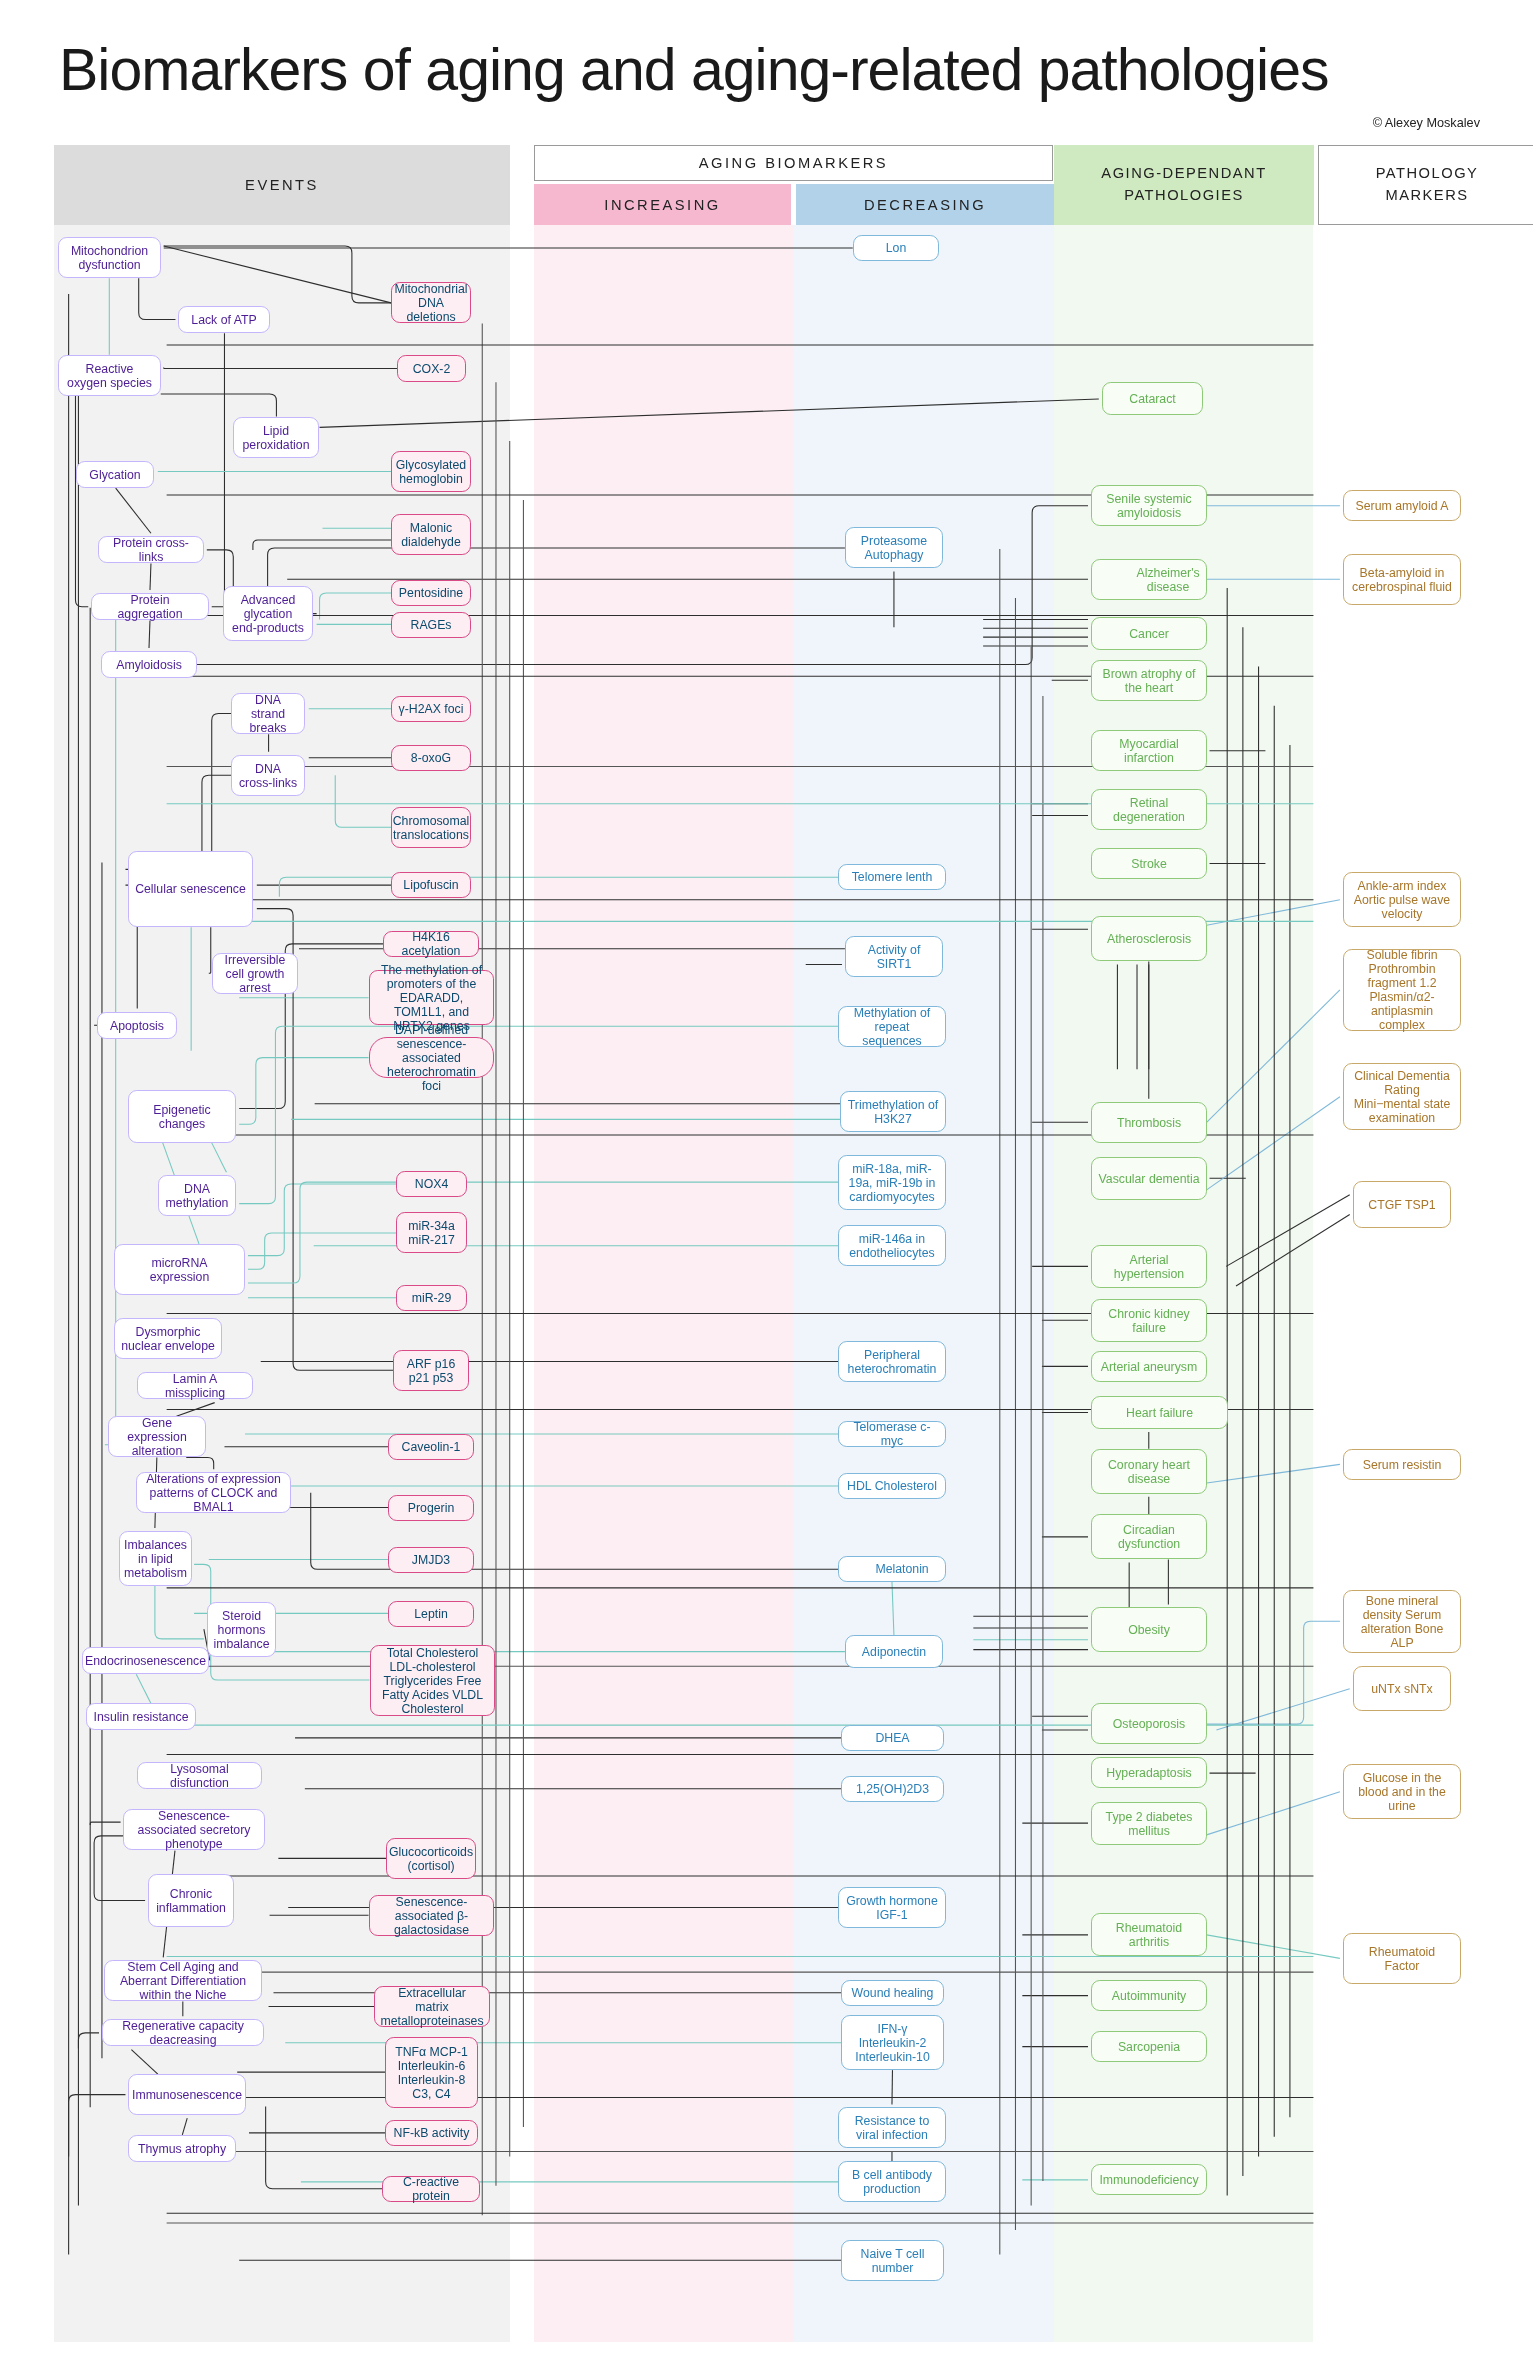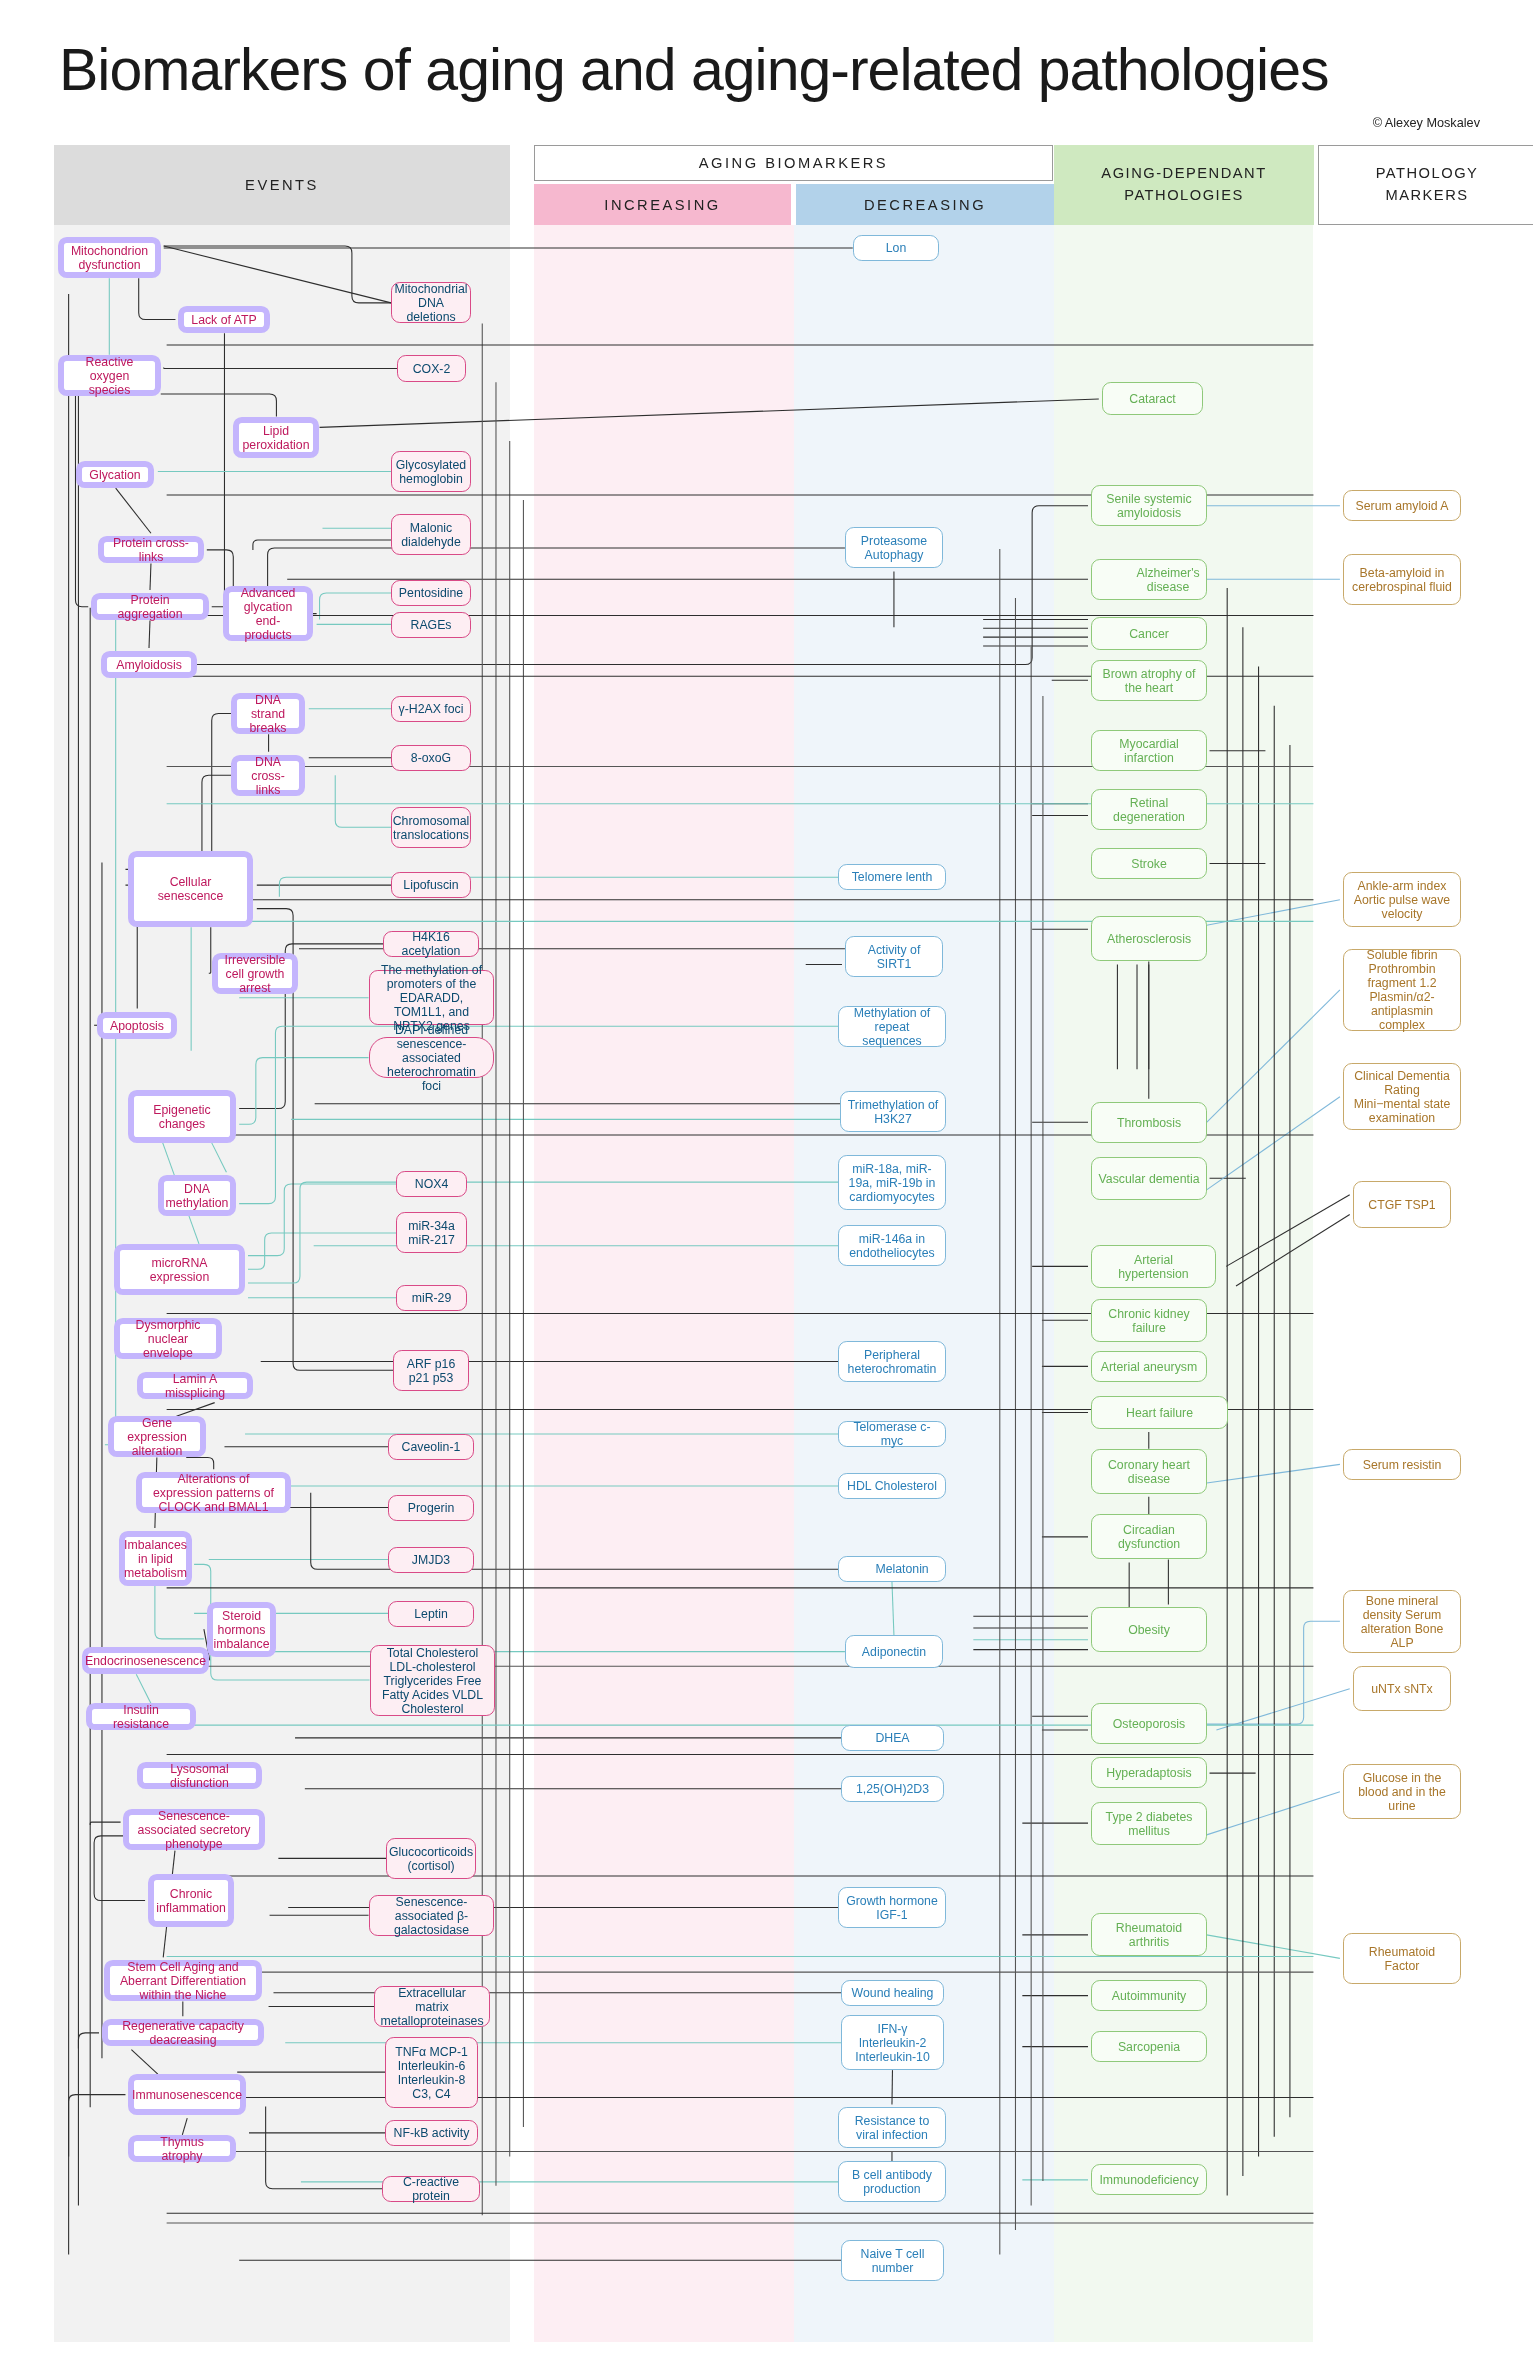--- a/index.html
+++ b/index.html
@@ -45,21 +45,21 @@
   .hdr span{display:block;}
 
   
   .node{
     position:absolute;box-sizing:border-box;
     display:flex;align-items:center;justify-content:center;text-align:center;
     border-radius:8.8px;padding:2px 5.9px;
     font-size:12.3px;line-height:14px;
     background:#ffffff;z-index:5;
   }
-  .n-event{border:6px solid #c4b5fd;color:#be185d;}
+  .n-event{border:1px solid #c4b5fd;color:#4c1d95;}
   .n-inc{border:1px solid #d94a87;color:#0c4a6e;background:#fdeef3;}
   .n-dec{border:1px solid #7fb8da;color:#2a7fb8;background:#ffffff;}
   .n-path{border:1px solid #8fc97a;color:#64b054;background:#f8fdf6;}
   .n-mark{border:1px solid #c8a96a;color:#a8762a;background:#ffffff;}
 
   
   #wires{position:absolute;left:0;top:0;width:1534px;height:2373px;z-index:1;}
   #wires path{fill:none;}
   .w-dark{stroke:#2e2e2e;stroke-width:1.1;}
   .w-mid{stroke:#555;stroke-width:1.1;}
@@ -375,21 +375,21 @@
       <div class="node n-path" style="left: 1091px; top: 485px; width: 116px; height: 41px;">Senile systemic amyloidosis</div>
       <div class="node n-path" style="left: 1091px; top: 559px; width: 116px; height: 41px; padding-left: 44px;">Alzheimer's disease</div>
       <div class="node n-path" style="left: 1091px; top: 617px; width: 116px; height: 33px;">Cancer</div>
       <div class="node n-path" style="left: 1091px; top: 660px; width: 116px; height: 41px;">Brown atrophy of the heart</div>
       <div class="node n-path" style="left: 1091px; top: 730px; width: 116px; height: 41px;">Myocardial infarction</div>
       <div class="node n-path" style="left: 1091px; top: 789px; width: 116px; height: 41px;">Retinal degeneration</div>
       <div class="node n-path" style="left: 1091px; top: 848px; width: 116px; height: 31px;">Stroke</div>
       <div class="node n-path" style="left: 1091px; top: 916px; width: 116px; height: 45px;">Atherosclerosis</div>
       <div class="node n-path" style="left: 1091px; top: 1102px; width: 116px; height: 41px;">Thrombosis</div>
       <div class="node n-path" style="left: 1091px; top: 1157px; width: 116px; height: 43px;">Vascular dementia</div>
-      <div class="node n-path" style="left: 1091px; top: 1245px; width: 125px; height: 43px;">Arterial hypertension</div>
+      <div class="node n-path" style="left: 1091px; top: 1245px; width: 116px; height: 43px;">Arterial hypertension</div>
       <div class="node n-path" style="left: 1091px; top: 1299px; width: 116px; height: 43px;">Chronic kidney failure</div>
       <div class="node n-path" style="left: 1091px; top: 1351px; width: 116px; height: 31px;">Arterial aneurysm</div>
       <div class="node n-path" style="left: 1091px; top: 1396px; width: 137px; height: 33px;">Heart failure</div>
       <div class="node n-path" style="left: 1091px; top: 1449px; width: 116px; height: 45px;">Coronary heart disease</div>
       <div class="node n-path" style="left: 1091px; top: 1514px; width: 116px; height: 45px;">Circadian dysfunction</div>
       <div class="node n-path" style="left: 1091px; top: 1607px; width: 116px; height: 45px;">Obesity</div>
       <div class="node n-path" style="left: 1091px; top: 1703px; width: 116px; height: 41px;">Osteoporosis</div>
       <div class="node n-path" style="left: 1091px; top: 1757px; width: 116px; height: 31px;">Hyperadaptosis</div>
       <div class="node n-path" style="left: 1091px; top: 1802px; width: 116px; height: 43px;">Type 2 diabetes mellitus</div>
       <div class="node n-path" style="left: 1091px; top: 1913px; width: 116px; height: 43px;">Rheumatoid arthritis</div>

